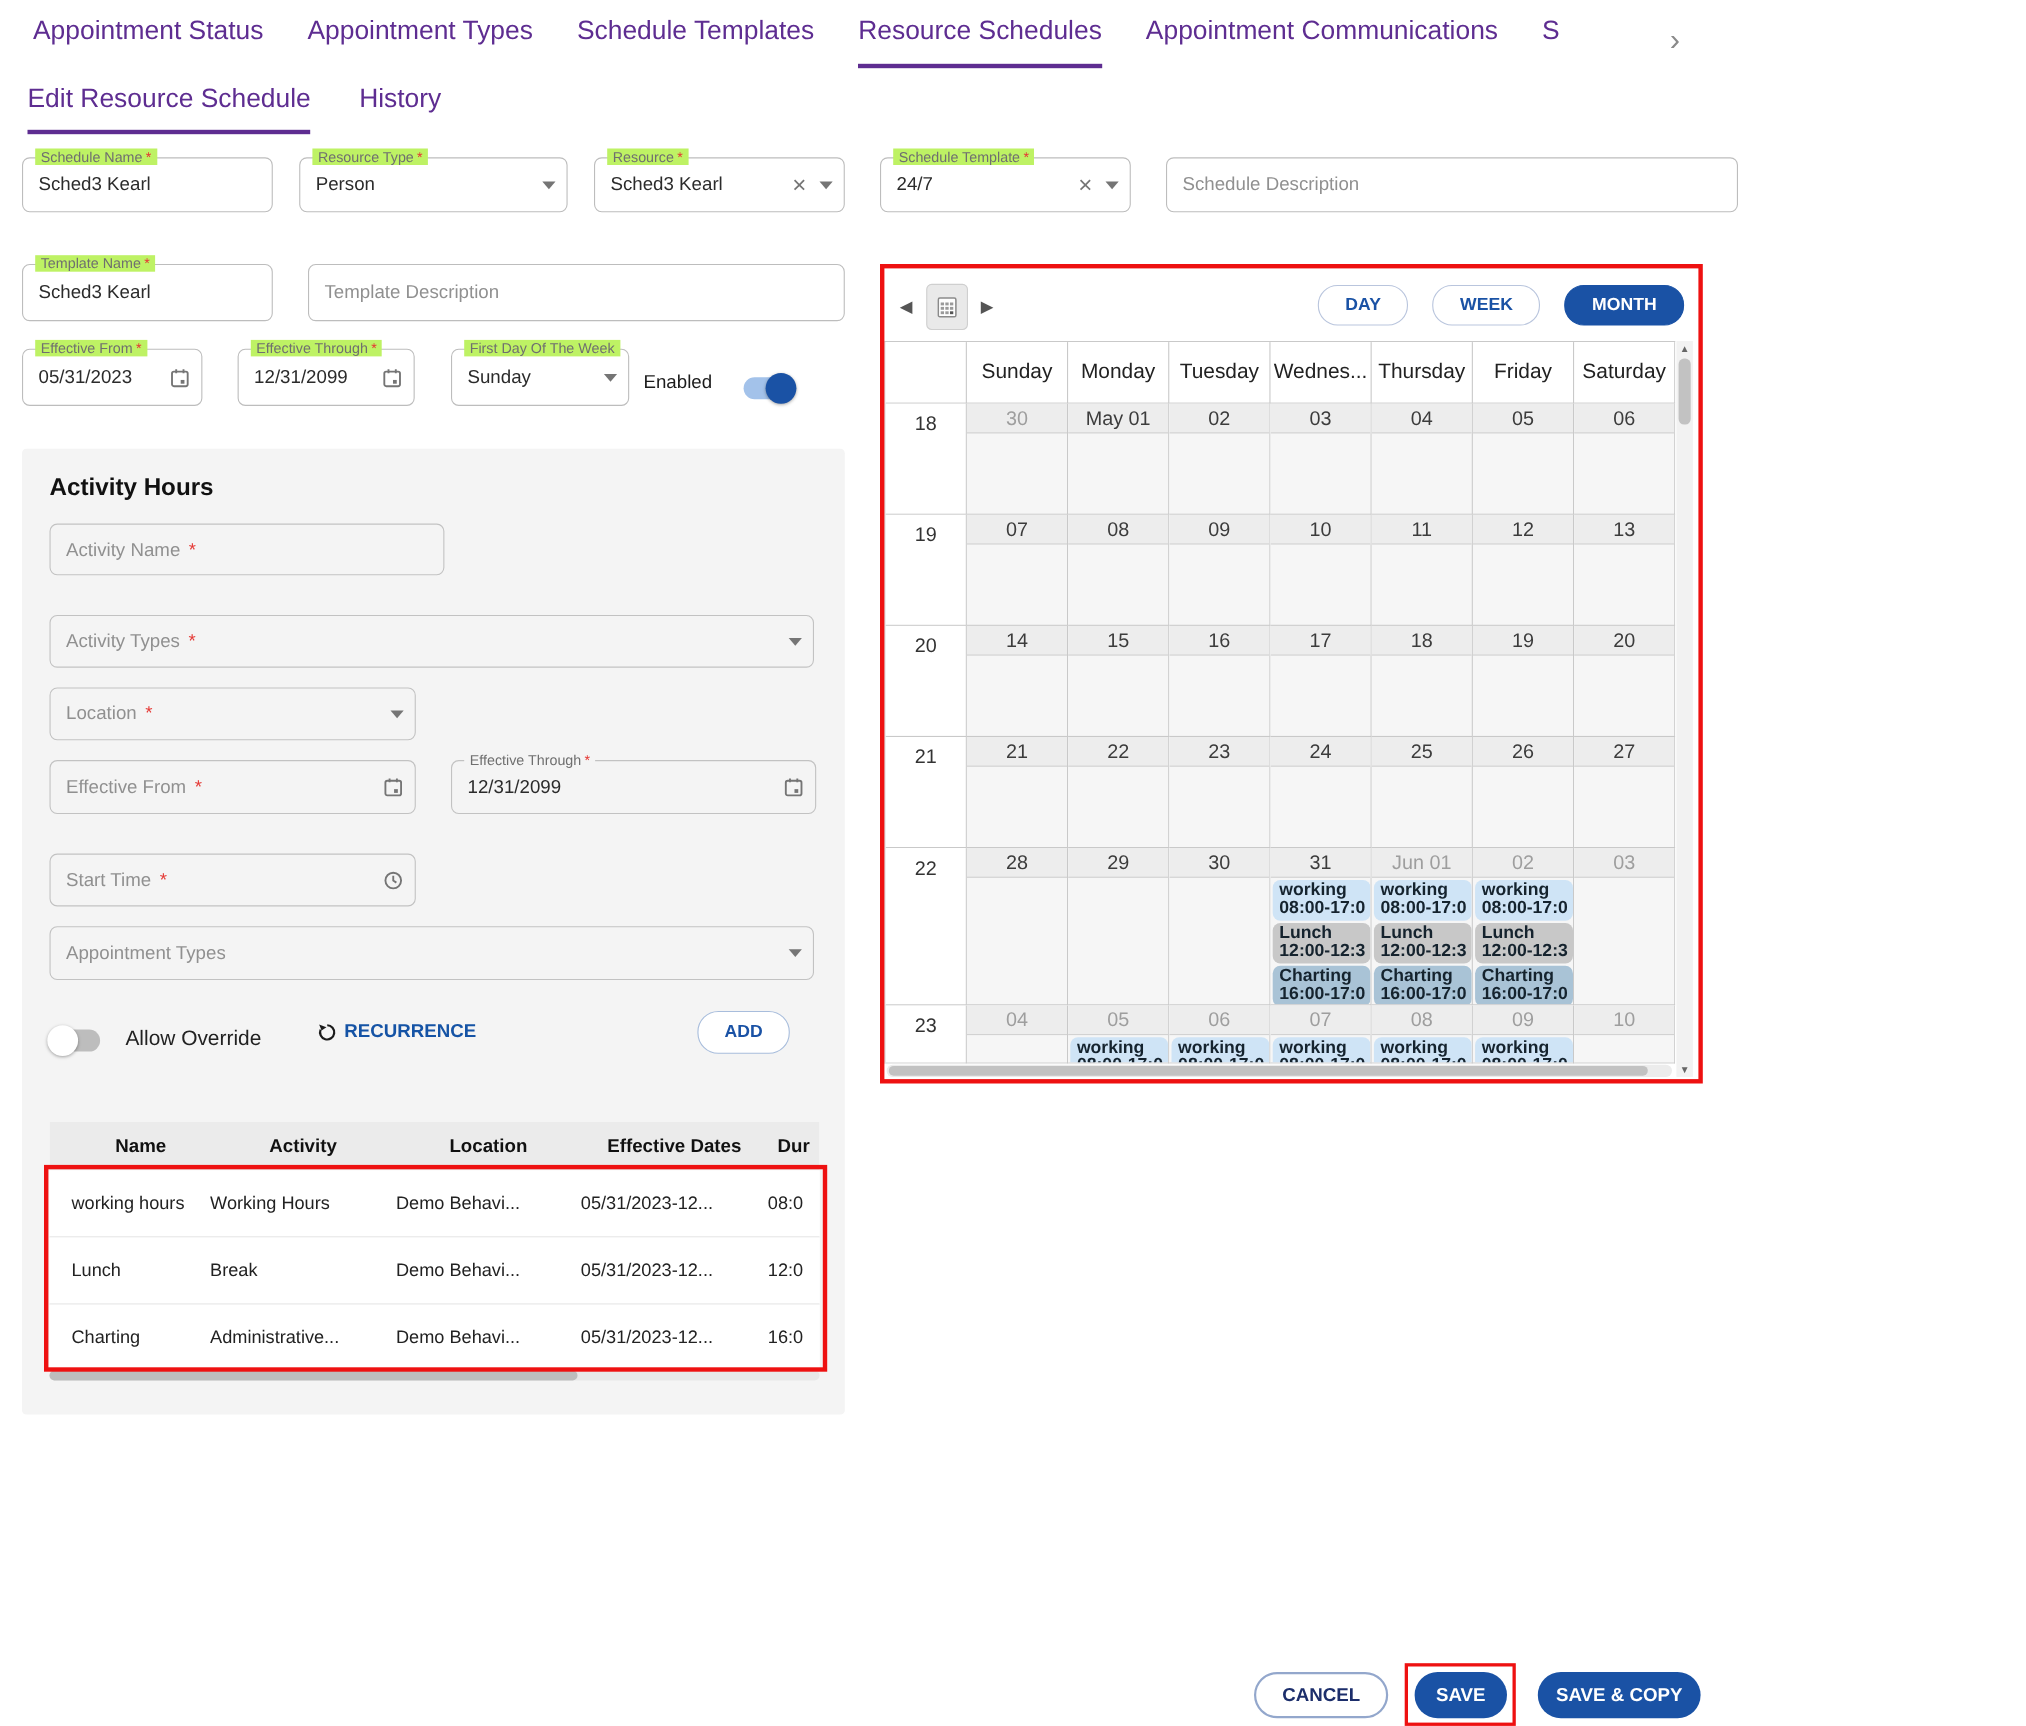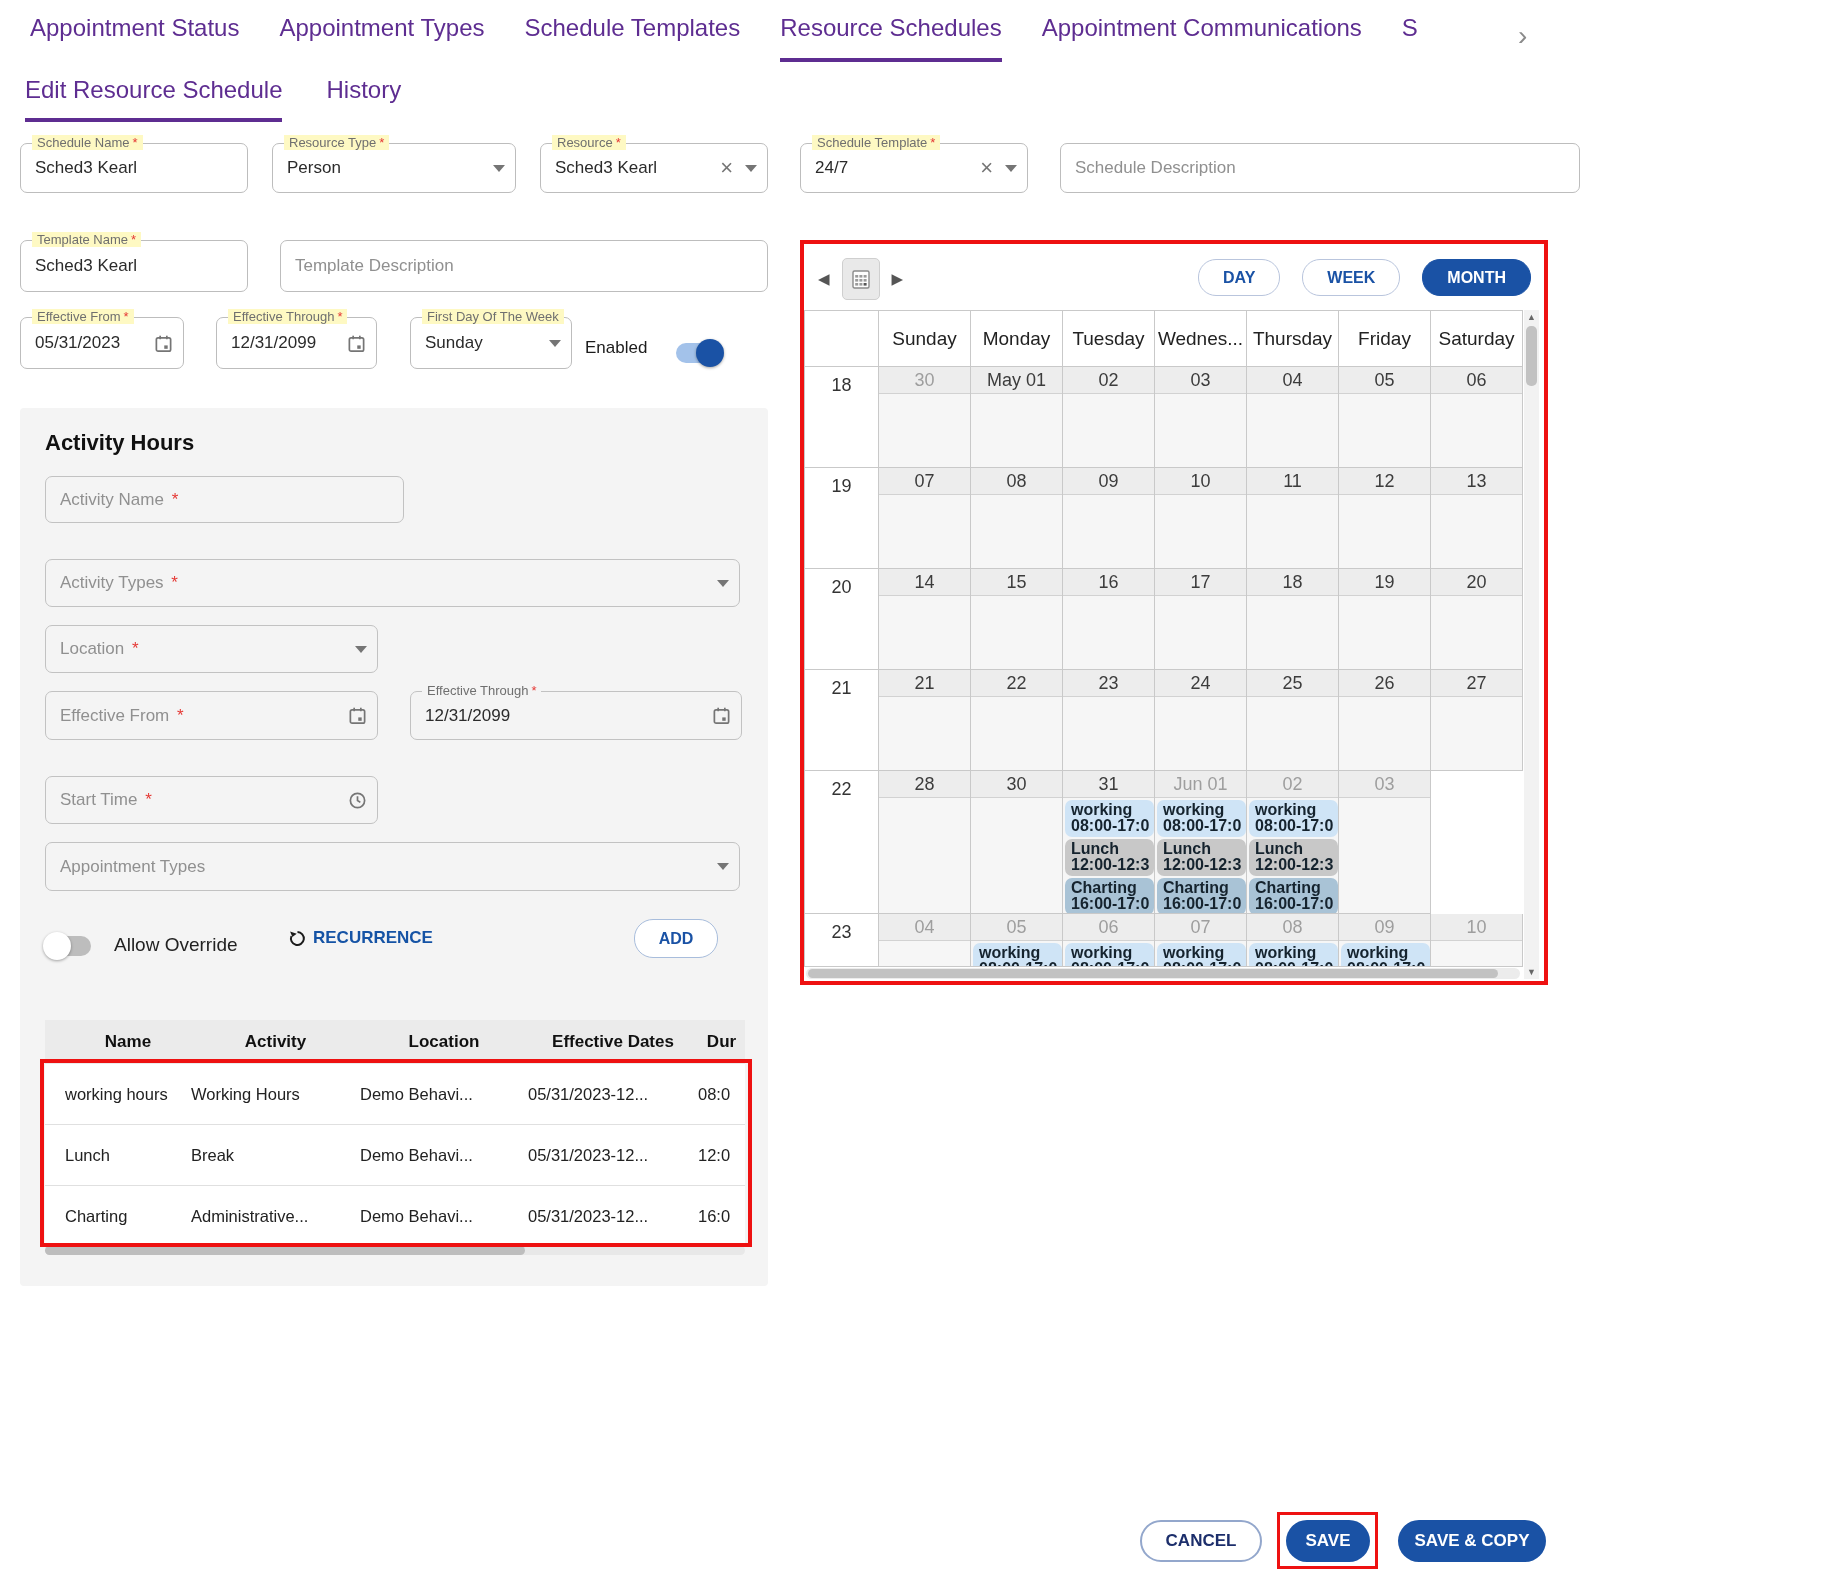--- a/index.html
+++ b/index.html
@@ -10,21 +10,21 @@
   .topnav{position:absolute;left:30px;top:14px;display:flex;gap:40px;align-items:flex-start;}
   .nav-tab{font-size:24px;color:#5E2D91;padding-bottom:16px;cursor:pointer;white-space:nowrap;}
   .nav-tab.active{border-bottom:4px solid #5E2D91;}
   .nav-more{position:absolute;left:1518px;top:20px;font-size:28px;color:#8a8a8a;}
   .subnav{position:absolute;left:25px;top:76px;display:flex;gap:44px;}
   .sub-tab{font-size:24px;color:#5E2D91;padding-bottom:14px;cursor:pointer;white-space:nowrap;}
   .sub-tab.active{border-bottom:4px solid #5E2D91;}
 
   
   .field{position:absolute;border:1px solid #bdbdbd;border-radius:7px;background:#fff;box-sizing:border-box;height:50px;}
-  .field .flabel{position:absolute;top:-9px;left:11px;background:#fef9c3;padding:0 5px;font-size:13px;color:#6f6f6f;white-space:nowrap;}
+  .field .flabel{position:absolute;top:-9px;left:11px;background:#bef264;padding:0 5px;font-size:13px;color:#6f6f6f;white-space:nowrap;}
   .field .req{color:#e53935;font-style:normal;margin-left:3px;}
   .field .fvalue{position:absolute;left:14px;top:50%;transform:translateY(-50%);font-size:17px;color:#2b2b2b;white-space:nowrap;overflow:hidden;max-width:calc(100% - 60px);}
   .field .fvalue.ph{color:#909090;}
   .field .ficons{position:absolute;right:10px;top:0;height:100%;display:flex;align-items:center;gap:12px;color:#757575;}
   .caret{width:0;height:0;border-left:6px solid transparent;border-right:6px solid transparent;border-top:7px solid #757575;}
   .xicon{font-size:22px;line-height:1;color:#757575;}
   .field.on-gray{background:transparent;border-color:#c2c2c2;}
   .field.on-gray .flabel{background:#f4f4f4;}
 
   
@@ -476,20 +476,24 @@
             <div class="day-body"></div>
           </div>
         </div>
         <div class="cal-row tall">
           <div class="wk-col">22</div>
           <div class="day-cell">
             <div class="day-num">28</div>
             <div class="day-body"></div>
           </div>
           <div class="day-cell">
+            <div class="day-num">29</div>
+            <div class="day-body"></div>
+          </div>
+          <div class="day-cell">
             <div class="day-num">30</div>
             <div class="day-body"></div>
           </div>
           <div class="day-cell">
             <div class="day-num">31</div>
             <div class="day-body">
               <div class="event working">
                 <div class="ev-title">working</div>
                 <div class="ev-time">08:00-17:0</div>
               </div>

